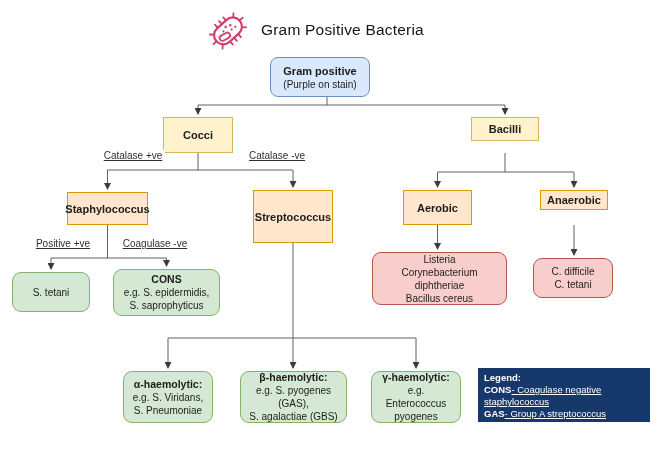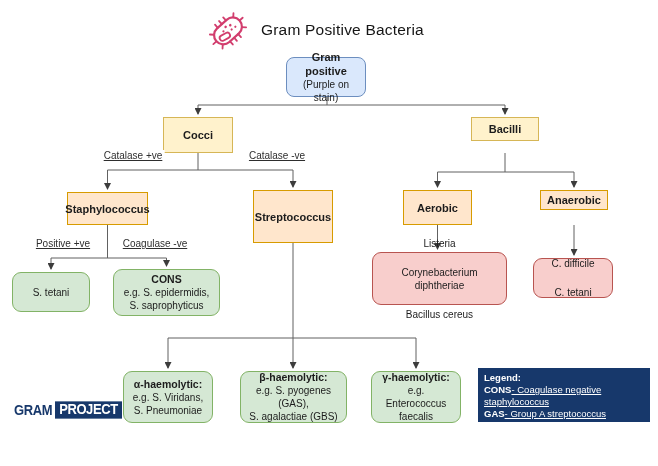--- a/index.html
+++ b/index.html
@@ -14,21 +14,21 @@
   svg.wires{position:absolute;left:0;top:0;z-index:1;}
   .edge{stroke:var(--line,#616161);stroke-width:1;fill:none;}
 
   
   .node{position:absolute;z-index:2;box-sizing:border-box;display:flex;flex-direction:column;
         align-items:center;justify-content:center;text-align:center;color:#1c1c1c;padding:2px 4px;}
   .n-blue  {background:var(--blue-fill,#dae8fc);  border:1px solid var(--blue-stroke,#6c8ebf);  border-radius:8px;}
   .n-yellow{background:var(--yellow-fill,#fff2cc);border:1px solid var(--yellow-stroke,#d6b656);}
   .n-orange{background:var(--orange-fill,#ffe6cc);border:1px solid var(--orange-stroke,#d79b00);}
   .n-green {background:var(--green-fill,#d5e8d4); border:1px solid var(--green-stroke,#82b366); border-radius:9px;}
-  .n-red   {background:var(--red-fill,#f8cecc);   border:1px solid var(--red-stroke,#b85450);   border-radius:9px;gap:16px;}
+  .n-red   {background:var(--red-fill,#f8cecc);   border:1px solid var(--red-stroke,#b85450);   border-radius:9px;}
   .node-title{font-weight:bold;font-size:11px;line-height:14px;}
   .node-line{font-size:10px;line-height:13px;}
 
   
   .edge-label{position:absolute;z-index:2;transform:translateX(-50%);font-size:10px;color:#2e2e2e;
               background:#fff;padding:0 2px;white-space:nowrap;text-decoration:underline;}
 
   
   .legend{position:absolute;left:478px;top:368px;width:172px;height:54px;z-index:2;box-sizing:border-box;
           background:var(--legend-bg,#17386b);color:var(--legend-text,#ffffff);
@@ -93,21 +93,21 @@
     <path class="edge" d="M166.5,258 V266" marker-end="url(#arr)"></path>
     <path class="edge" d="M168,338 V368" marker-end="url(#arr)"></path>
     <path class="edge" d="M293,338 V368" marker-end="url(#arr)"></path>
     <path class="edge" d="M416,338 V368" marker-end="url(#arr)"></path>
     <path class="edge" d="M437.5,172 V187" marker-end="url(#arr)"></path>
     <path class="edge" d="M574,172 V187" marker-end="url(#arr)"></path>
     <path class="edge" d="M437.5,225 V249" marker-end="url(#arr)"></path>
     <path class="edge" d="M574,225 V255" marker-end="url(#arr)"></path>
   </svg>
 
-  <div class="node n-blue" style="left:286px;top:57px;width:80px;height:40px;">
+  <div class="node n-blue" style="left:270px;top:57px;width:100px;height:40px;">
     <span class="node-title">Gram positive</span>
     <span class="node-line">(Purple on stain)</span>
   </div>
 
   <div class="node n-yellow" style="left:163px;top:117px;width:70px;height:36px;">
     <span class="node-title">Cocci</span>
   </div>
 
   <div class="node n-yellow" style="left:471px;top:117px;width:68px;height:24px;">
     <span class="node-title">Bacilli</span>
@@ -158,39 +158,35 @@
 
   <div class="node n-green" style="left:240px;top:371px;width:107px;height:52px;">
     <span class="node-title" style="font-size:10.5px;line-height:13px;">β-haemolytic:</span>
     <span class="node-line">e.g. S. pyogenes (GAS),</span>
     <span class="node-line">S. agalactiae (GBS)</span>
   </div>
 
   <div class="node n-green" style="left:371px;top:371px;width:90px;height:52px;">
     <span class="node-title" style="font-size:10.5px;line-height:13px;">γ-haemolytic:</span>
     <span class="node-line">e.g. Enterococcus</span>
-    <span class="node-line">faecalis</span>
+    <span class="node-line">pyogenes</span>
   </div>
 
   <span class="edge-label" style="left:133px;top:150px;">Catalase +ve</span>
   <span class="edge-label" style="left:277px;top:150px;">Catalase -ve</span>
   <span class="edge-label" style="left:63px;top:238px;">Positive +ve</span>
   <span class="edge-label" style="left:155px;top:238px;">Coagulase -ve</span>
 
   <div class="legend">
     <div class="row"><b>Legend:</b></div>
     <div class="row">
       <b>CONS</b><span>- Coagulase negative staphylococcus</span>
     </div>
     <div class="row">
       <b>GAS</b><span>- Group A streptococcus</span>
     </div>
     <div class="row">
       <b>GBS</b><span>- Group B streptococcus</span>
     </div>
   </div>
 
-  <div class="logo">
-    <span class="logo-gram">GRAM</span>
-    <span class="logo-project">PROJECT</span>
-  </div>
 
 </div>
 
 </body></html>

